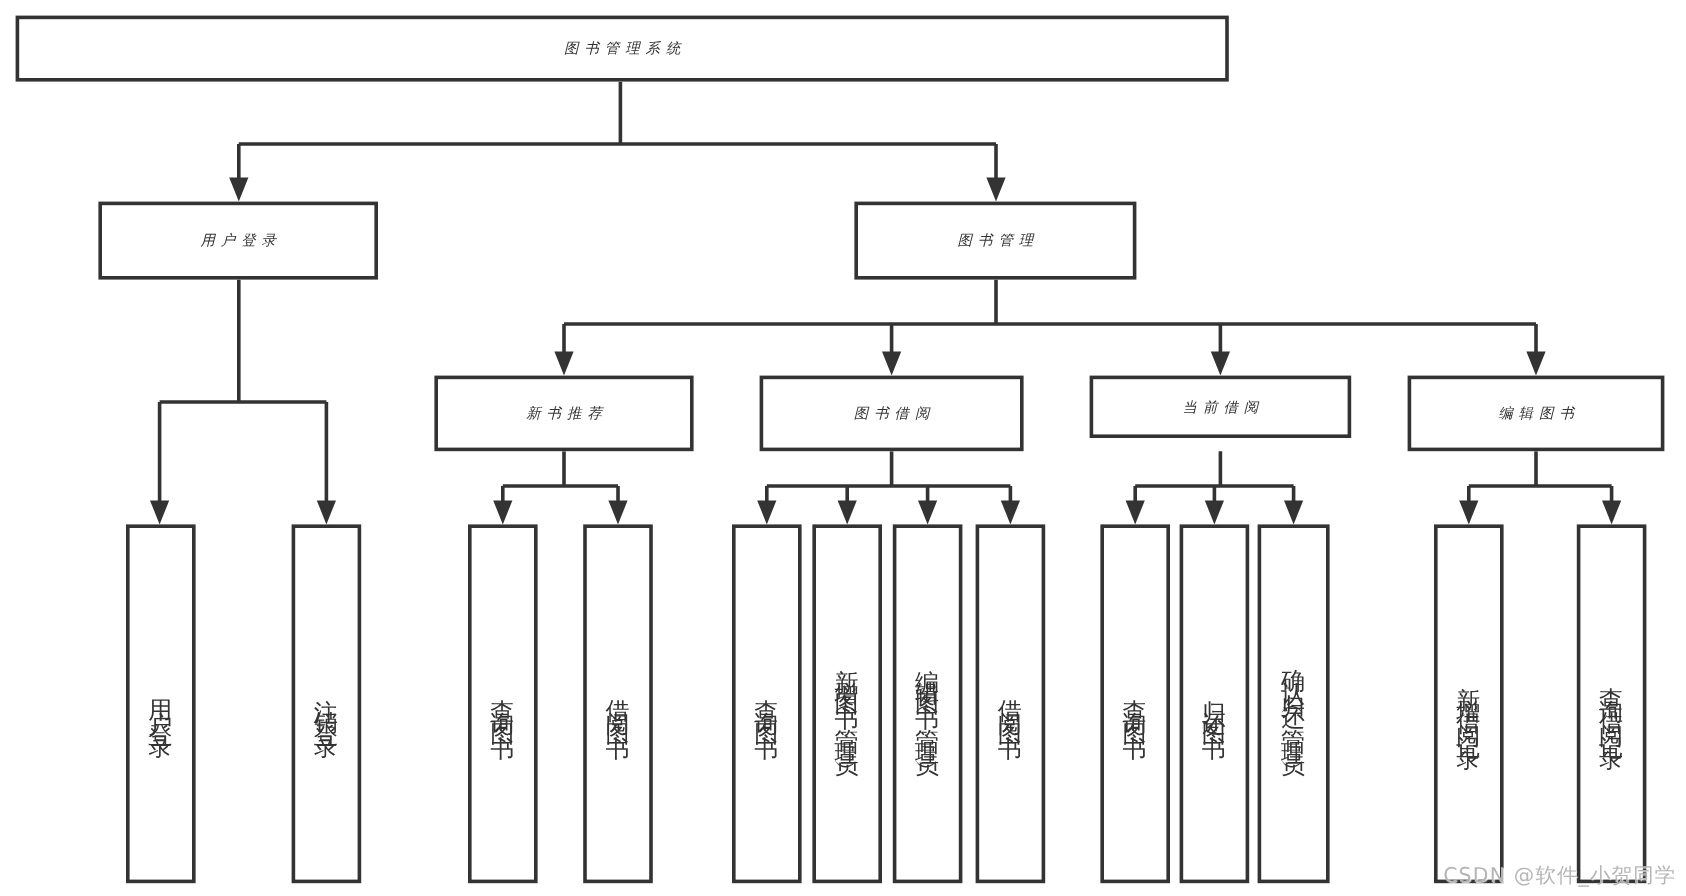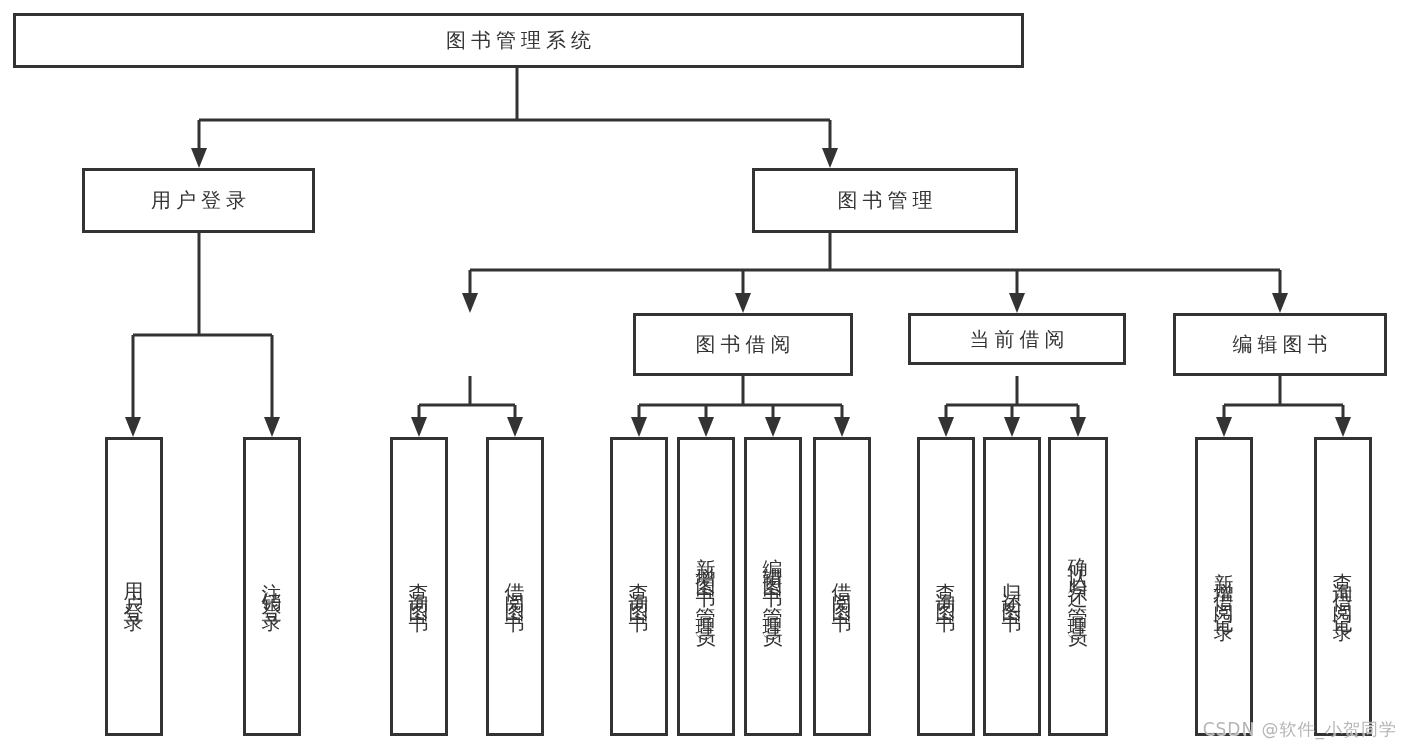--- a/index.html
+++ b/index.html
@@ -23,24 +23,25 @@
   svg.connectors polygon{fill:var(--line);stroke:none;}
   .box{
     position:absolute;
     box-sizing:border-box;
     border:3px solid var(--line);
     background:#ffffff;
     display:flex;align-items:center;justify-content:center;
     color:var(--text);
   }
   .hbox{
-    font-size:20px;
+    font-size:12px;
     letter-spacing:5px;
     text-indent:5px;
     white-space:nowrap;
+    font-style:italic;
   }
   .vbox .label{
     writing-mode:vertical-rl;
     text-orientation:mixed;
     font-size:20px;
     line-height:1;
     letter-spacing:10px;
     color:var(--text);
   }
   .watermark{
@@ -98,22 +99,23 @@
     <g>
       <path d="M1280,376 V405 M1224,405 H1343 M1224,405 V419 M1343,405 V419"></path>
       <polygon points="1216,417 1232,417 1224,437"></polygon>
       <polygon points="1335,417 1351,417 1343,437"></polygon>
     </g>
   </svg>
 
   <div class="box hbox" style="left:13px;top:13px;width:1011px;height:55px;">图书管理系统</div>
 
   <div class="box hbox" style="left:82px;top:168px;width:233px;height:65px;">用户登录</div>
-  <div class="box hbox" style="left:752px;top:168px;width:266px;height:65px;text-align:right;">图书管理</div>
+  <div class="box hbox" style="left:712px;top:168px;width:235px;height:65px;text-align:right;">图书管理</div>
 
+  <div class="box hbox" style="left:362px;top:313px;width:216px;height:63px;">新书推荐</div>
   <div class="box hbox" style="left:633px;top:313px;width:220px;height:63px;">图书借阅</div>
   <div class="box hbox" style="left:908px;top:313px;width:218px;height:52px;">当前借阅</div>
   <div class="box hbox" style="left:1173px;top:313px;width:214px;height:63px;">编辑图书</div>
 
   <div class="box vbox" style="left:105px;top:437px;width:58px;height:299px;">
     <span class="label">用户登录</span>
   </div>
   <div class="box vbox" style="left:243px;top:437px;width:58px;height:299px;">
     <span class="label">注销登录</span>
   </div>

